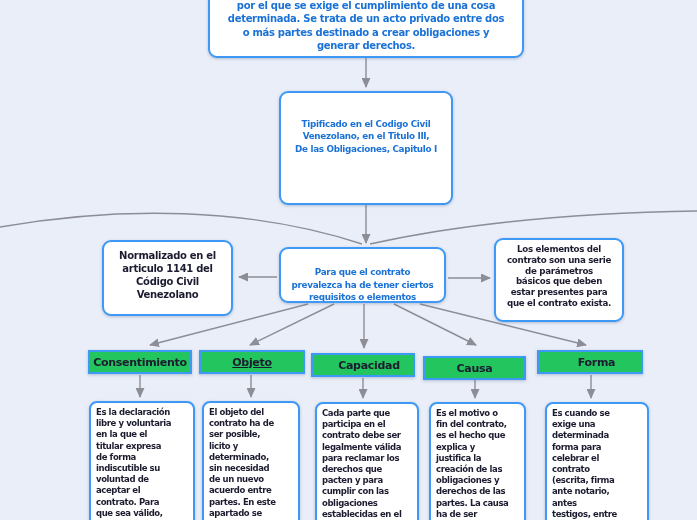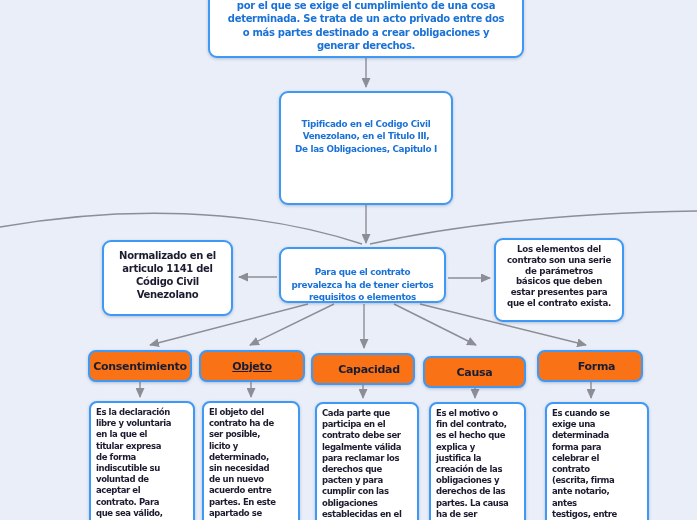--- a/index.html
+++ b/index.html
@@ -22,22 +22,22 @@
   .dark-block{display:block;color:#1c1c30;}
 
   
   .top-box   {left:208px;top:-18px;width:316px;height:76px;padding:15px 6px 4px;font-size:10px;line-height:13.4px;}
   .box2      {left:279px;top:91px;width:174px;height:114px;padding:12px 4px;font-size:8.8px;line-height:12.5px;}
   .left-box  {left:102px;top:240px;width:131px;height:76px;padding:7px 5px;font-size:10px;line-height:13px;}
   .center-box{left:279px;top:247px;width:167px;height:56px;padding:17px 3px;font-size:8.8px;line-height:12.6px;}
   .right-box {left:494px;top:238px;width:130px;height:84px;padding:4px 7px;font-size:8.7px;line-height:10.8px;}
 
   .label-box{
-    position:absolute;box-sizing:border-box;height:32px;
-    background:#f97316;border:2px solid #3d99f5;border-radius:8px;
+    position:absolute;box-sizing:border-box;height:24px;
+    background:#22c55e;border:2px solid #3d99f5;border-radius:0;
     box-shadow:0 1px 3px rgba(80,100,140,.35);
     display:flex;align-items:center;justify-content:center;
     font-weight:bold;font-size:11px;letter-spacing:-0.3px;color:#1c1c30;
   }
   .pos-l1{left:88px; top:350px;width:104px;}
   .pos-l2{left:199px;top:350px;width:106px;text-decoration:underline;}
   .pos-l3{left:311px;top:353px;width:104px;padding-left:12px;}
   .pos-l4{left:423px;top:356px;width:103px;}
   .pos-l5{left:537px;top:350px;width:106px;padding-left:13px;}
 

